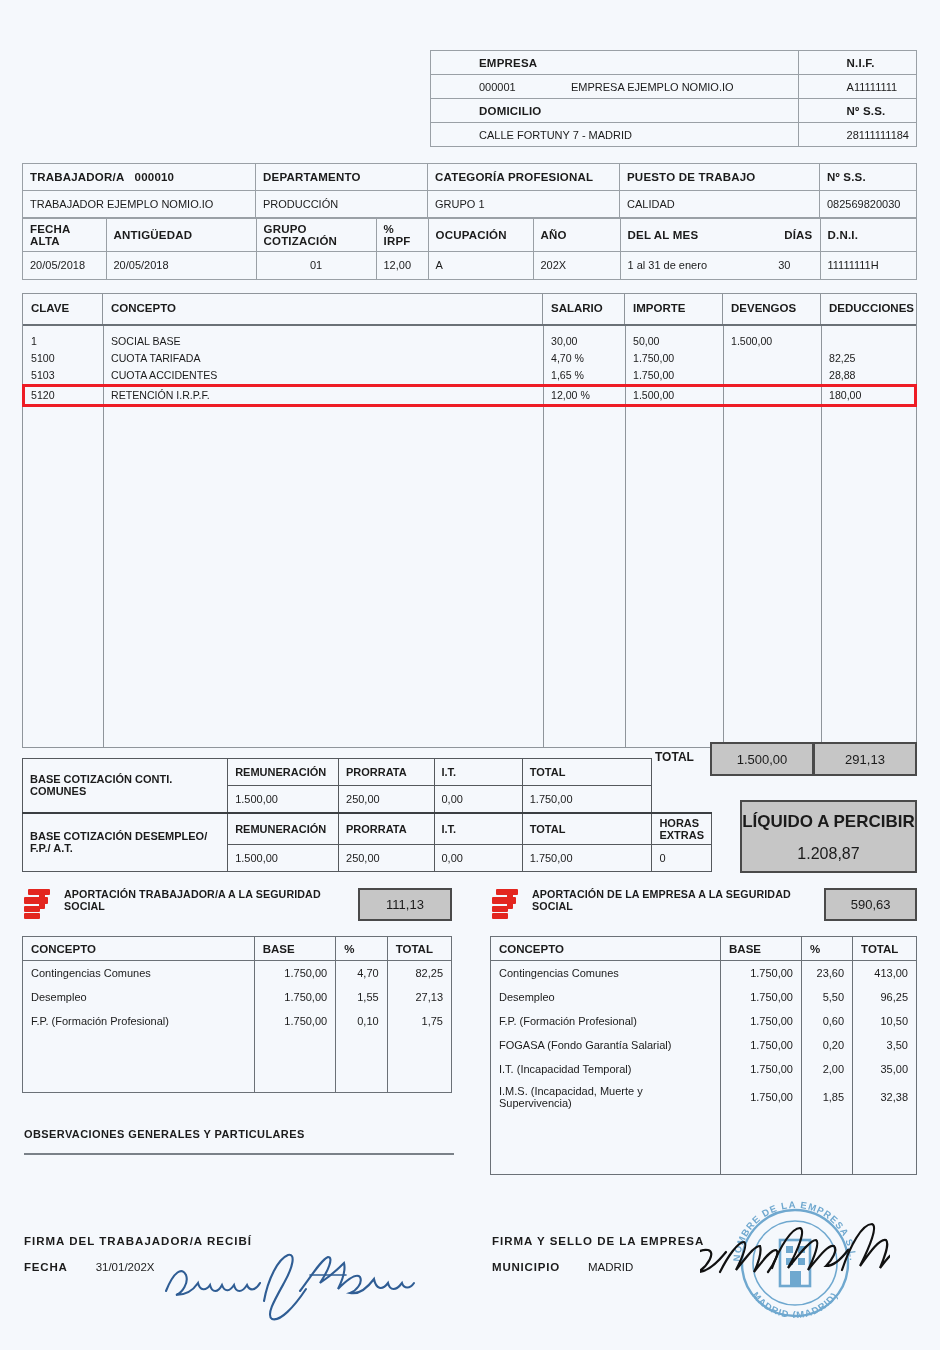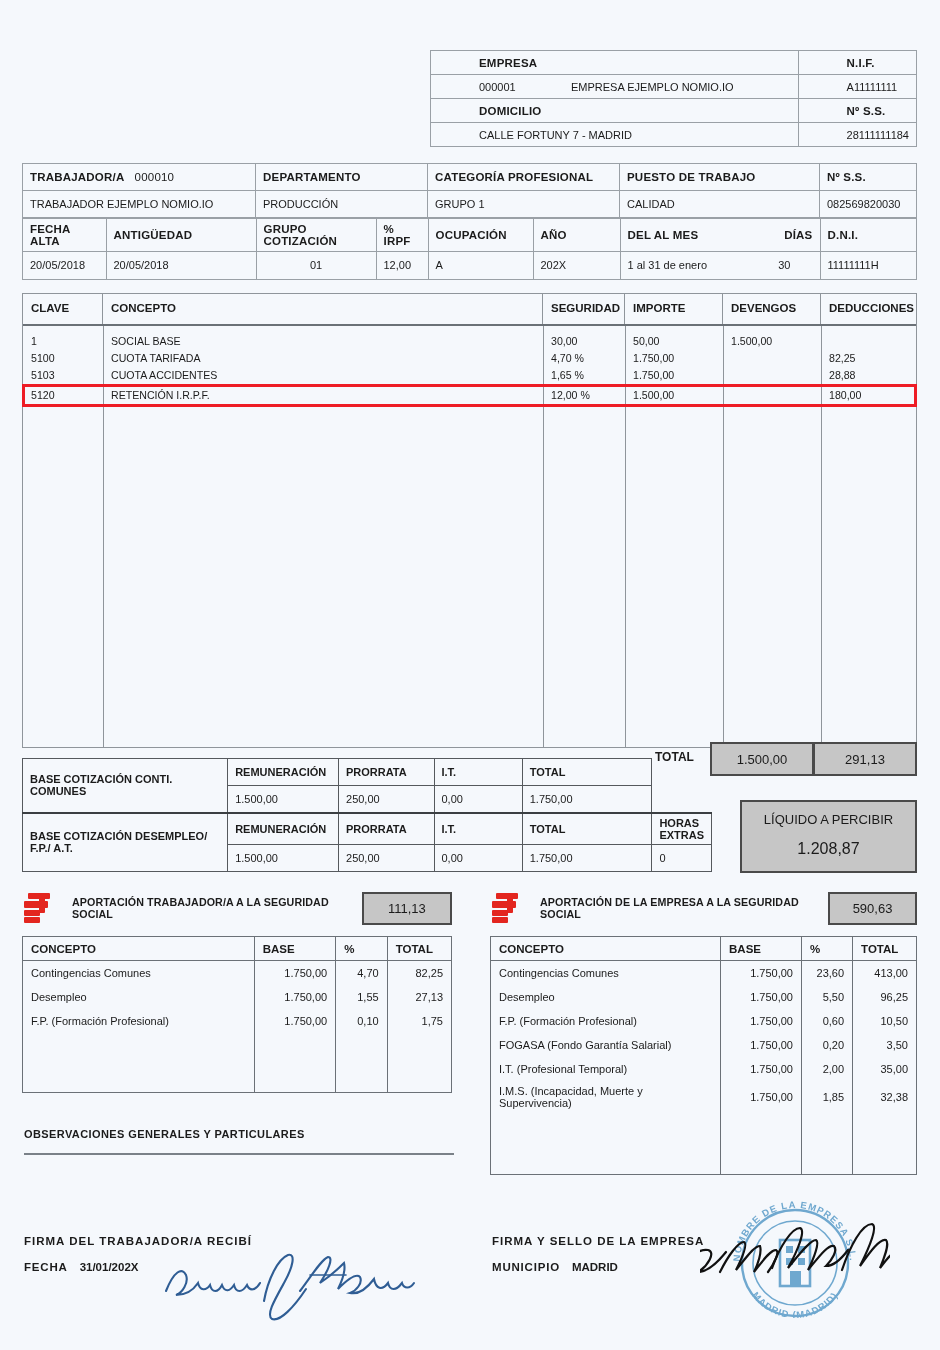--- a/index.html
+++ b/index.html
@@ -61,55 +61,55 @@
   
   .totlabel { position: absolute; left: 655px; top: 750px; font-weight: bold; font-size: 12px; }
   .totbox { position: absolute; top: 742px; height: 34px; background: #c6c6c6;
             border: 2px solid #4a4a4a; font-size: 13px; display: flex;
             align-items: center; justify-content: center; }
   .tb1 { left: 710px; width: 104px; }
   .tb2 { left: 813px; width: 104px; }
 
   .liquido { position: absolute; left: 740px; top: 800px; width: 177px; height: 73px;
              background: #c6c6c6; border: 2px solid #4a4a4a; text-align: center; padding-top: 10px; }
-  .liquido .t { font-weight: normal; font-size: 13px; }
+  .liquido .t { font-weight: bold; font-size: 17px; }
   .liquido .v { font-size: 16px; margin-top: 13px; }
 
   
   .basecot { position: absolute; left: 22px; top: 758px; width: 690px; }
   .basecot table { border-collapse: collapse; width: 100%; }
   .basecot td { border: 1px solid #55595d; font-size: 11px; padding: 3px 7px; height: 27px; }
   .bc-label { width: 232px; font-weight: bold; font-size: 11.5px; text-align: left; }
   .bc-h { font-weight: bold; font-size: 11.5px; }
   .bc-sep { border-top: 2px solid #3b3f42 !important; }
 
   
   .ss { position: absolute; }
   .ss-left { left: 22px; top: 888px; width: 430px; }
   .ss-right { left: 490px; top: 888px; width: 427px; }
-  .ss-head { display: flex; align-items: center; gap: 20px; height: 40px; }
+  .ss-head { display: flex; gap: 12px; height: 40px; }
   .ss-title { font-weight: bold; font-size: 10.7px; letter-spacing: .1px; }
   .ss-amt { background: #c6c6c6; border: 2px solid #4a4a4a; height: 33px; width: 100px;
             display: flex; align-items: center; justify-content: center; font-size: 13px; }
   .sslogo { width: 30px; height: 32px; flex: 0 0 30px; }
   .ss-tbl { border-collapse: collapse; width: 100%; margin-top: 8px; }
   .ss-tbl td, .ss-tbl th { border: 1px solid #6b7177; font-size: 11px; padding: 4px 8px; height: 24px; }
   .ss-tbl th { font-weight: bold; font-size: 11.5px; text-align: left; }
   .ss-tbl .num { text-align: right; }
   .ss-c { width: 54%; } .ss-b { width: 19%; } .ss-p { width: 12%; } .ss-t { width: 15%; }
 
   
   .obs { position: absolute; left: 24px; top: 1128px; width: 430px; }
   .obs-t { font-weight: bold; font-size: 11px; letter-spacing: .4px; }
   .obs-line { margin-top: 13px; border-bottom: 2px solid #7a8188; }
 
   .sig-left { position: absolute; left: 24px; top: 1235px; width: 440px; }
   .sig-lbl { font-weight: bold; font-size: 11.5px; letter-spacing: 1px; }
   .sig-date { margin-top: 14px; font-weight: bold; font-size: 11.5px; letter-spacing: .8px; }
-  .sig-date span.d { font-weight: bold; margin-left: 12px; letter-spacing: 0; }
+  .sig-date span.d { font-weight: normal; margin-left: 28px; letter-spacing: 0; }
   .sig-img { position: absolute; left: 160px; top: 1245px; }
 
   .sig-right { position: absolute; left: 492px; top: 1235px; width: 260px; }
   .stamp { position: absolute; left: 700px; top: 1188px; width: 190px; height: 130px; }
 </style>
 </head>
 <body>
 
 <div class="page">
 
@@ -134,21 +134,21 @@
       <td class="c-l vl">CALLE FORTUNY  7 - MADRID</td>
       <td class="vl">28111111184</td>
     </tr>
   </tbody>
     </table>
 
   <table class="tbl worker">
     <tbody>
         <tr>
       <td class="hd" style="width:233px">
-        <span>TRABAJADOR/A</span>&nbsp;&nbsp;&nbsp;<span style="font-weight:normal">000010</span>
+        <span>TRABAJADOR/A</span>&nbsp;&nbsp;&nbsp;<span style="font-weight:bold">000010</span>
       </td>
       <td class="hd" style="width:172px">DEPARTAMENTO</td>
       <td class="hd" style="width:192px">CATEGORÍA PROFESIONAL</td>
       <td class="hd" style="width:200px">PUESTO DE TRABAJO</td>
       <td class="hd">Nº S.S.</td>
     </tr>
     <tr>
       <td class="vl">TRABAJADOR EJEMPLO NOMIO.IO</td>
       <td class="vl">PRODUCCIÓN</td>
       <td class="vl">GRUPO 1</td>
@@ -187,21 +187,21 @@
             </table>
       </td>
     </tr>
   </tbody>
     </table>
 
   <div class="concepts">
     <div class="cheadrow">
       <div class="col-clave">CLAVE</div>
       <div class="col-concepto">CONCEPTO</div>
-      <div class="col-cantidad">SEGURIDAD</div>
+      <div class="col-cantidad">SALARIO</div>
       <div class="col-importe">IMPORTE</div>
       <div class="col-devengos">DEVENGOS</div>
       <div class="col-deducciones">DEDUCCIONES</div>
     </div>
     <div class="cbody">
       <div class="vgrid" style="left:80px"></div>
       <div class="vgrid" style="left:520px"></div>
       <div class="vgrid" style="left:602px"></div>
       <div class="vgrid" style="left:700px"></div>
       <div class="vgrid" style="left:798px"></div>
@@ -377,21 +377,21 @@
         <td class="num" style="border-bottom:none;border-top:none">0,60</td>
         <td class="num" style="border-bottom:none;border-top:none">10,50</td>
       </tr>
       <tr>
         <td style="border-bottom:none;border-top:none">FOGASA  (Fondo Garantía Salarial)</td>
         <td class="num" style="border-bottom:none;border-top:none">1.750,00</td>
         <td class="num" style="border-bottom:none;border-top:none">0,20</td>
         <td class="num" style="border-bottom:none;border-top:none">3,50</td>
       </tr>
       <tr>
-        <td style="border-bottom:none;border-top:none">I.T.  (Profesional Temporal)</td>
+        <td style="border-bottom:none;border-top:none">I.T.  (Incapacidad Temporal)</td>
         <td class="num" style="border-bottom:none;border-top:none">1.750,00</td>
         <td class="num" style="border-bottom:none;border-top:none">2,00</td>
         <td class="num" style="border-bottom:none;border-top:none">35,00</td>
       </tr>
       <tr>
         <td style="border-bottom:none;border-top:none">I.M.S. (Incapacidad, Muerte y Supervivencia)</td>
         <td class="num" style="border-bottom:none;border-top:none">1.750,00</td>
         <td class="num" style="border-bottom:none;border-top:none">1,85</td>
         <td class="num" style="border-bottom:none;border-top:none">32,38</td>
       </tr>

